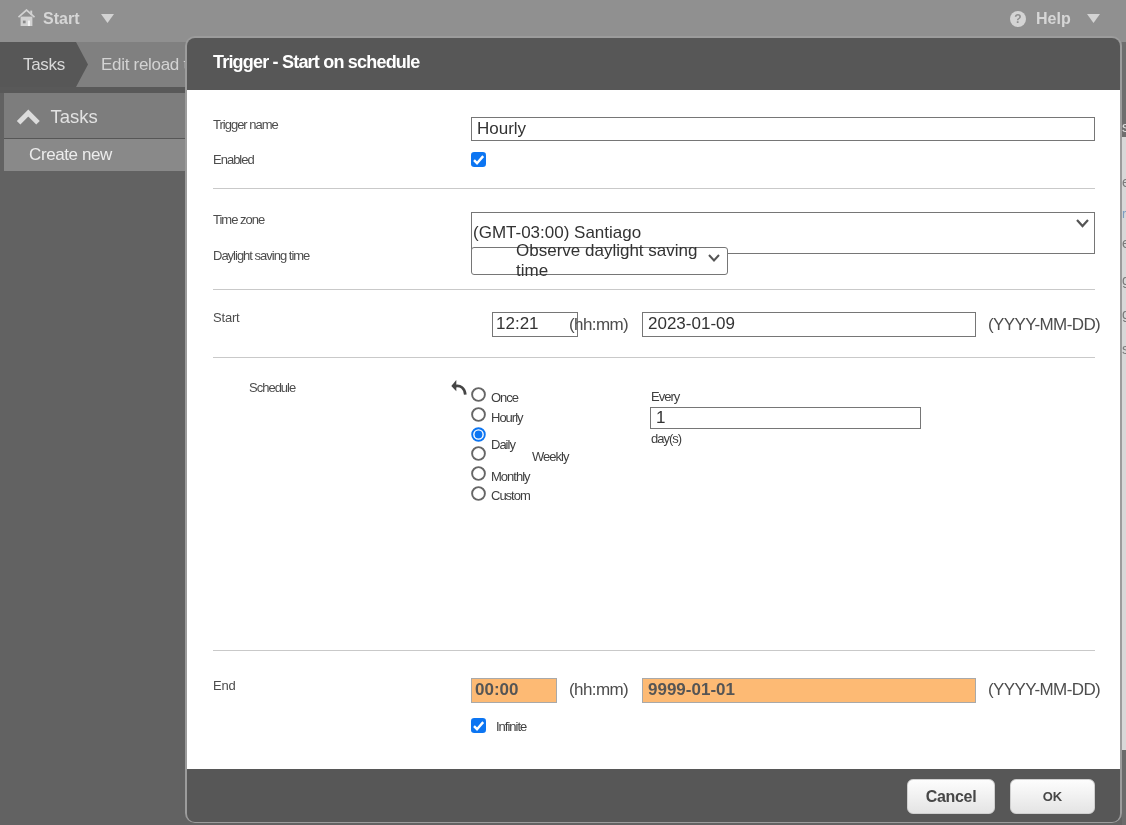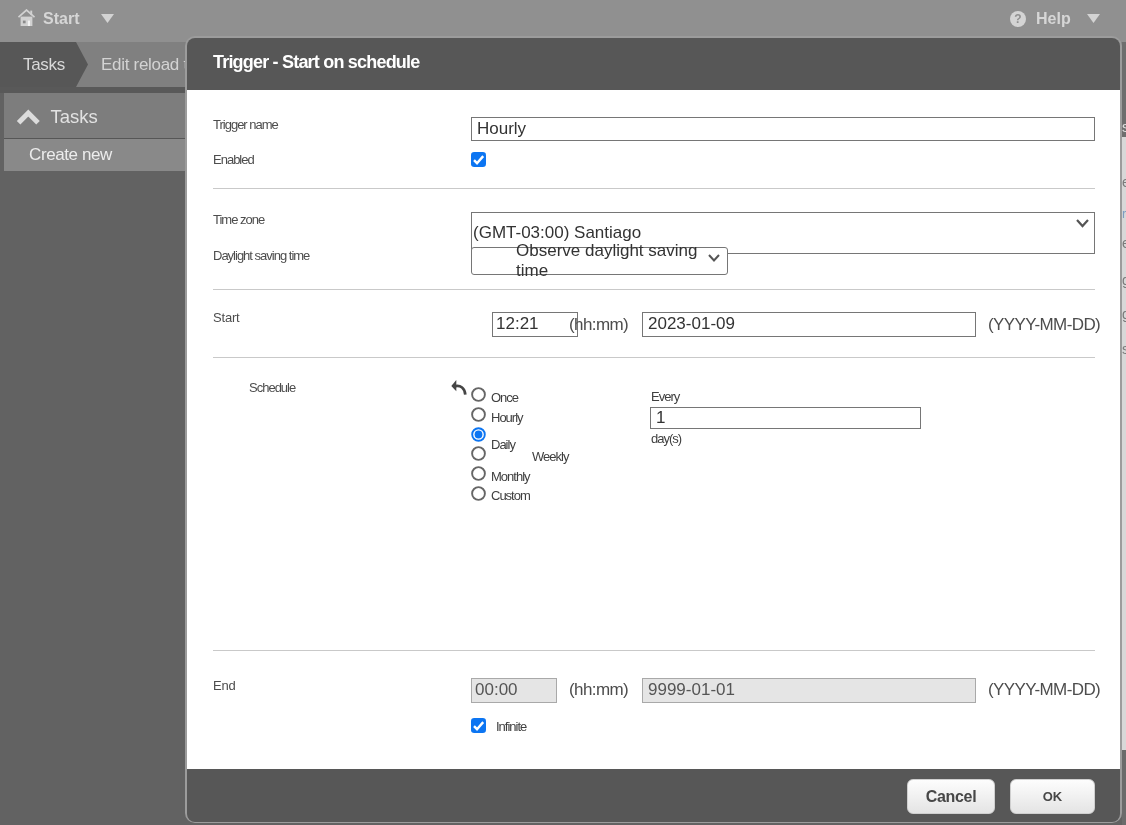--- a/index.html
+++ b/index.html
@@ -3,21 +3,21 @@
 <meta charset="utf-8">
 <style>
   * { margin:0; padding:0; box-sizing:border-box; }
   html,body { width:1126px; height:825px; overflow:hidden; }
   body { font-family:"Liberation Sans", sans-serif; position:relative; background:#626262; }
   .abs { position:absolute; }
   .lbl { position:absolute; font-size:13px; color:#4d4d4d; white-space:nowrap; letter-spacing:-1px; line-height:19px; }
   .hint { position:absolute; font-size:17px; color:#4d4d4d; white-space:nowrap; letter-spacing:-0.6px; line-height:19px; }
   .inp { position:absolute; border:1px solid #767676; background:#fff; font-size:17px; color:#333;
          font-family:"Liberation Sans", sans-serif; padding:0 0 1px 5px; display:flex; align-items:center; }
-  .inp.dis { background:#e5e5e5; border-color:#a9a9a9; color:#555; }
+  .inp.dis { background:#fdba74; border-color:#a9a9a9; color:#555;font-weight:bold; }
   .sep { position:absolute; left:213px; width:882px; height:1px; background:#c9c9c9; }
 </style>
 </head>
 <body>
 
 <div class="abs" style="left:0;top:0;width:1126px;height:42px;background:#909090;"></div>
 
 <svg class="abs" style="left:18px;top:9px;" width="17" height="17" viewBox="0 0 17 17">
   <path d="M0.5 8.2 L8.5 1 L16.5 8.2" fill="none" stroke="#d2d2d2" stroke-width="1.7"></path>
   <rect x="12.3" y="1.6" width="1.9" height="4.5" fill="#d2d2d2"></rect>

